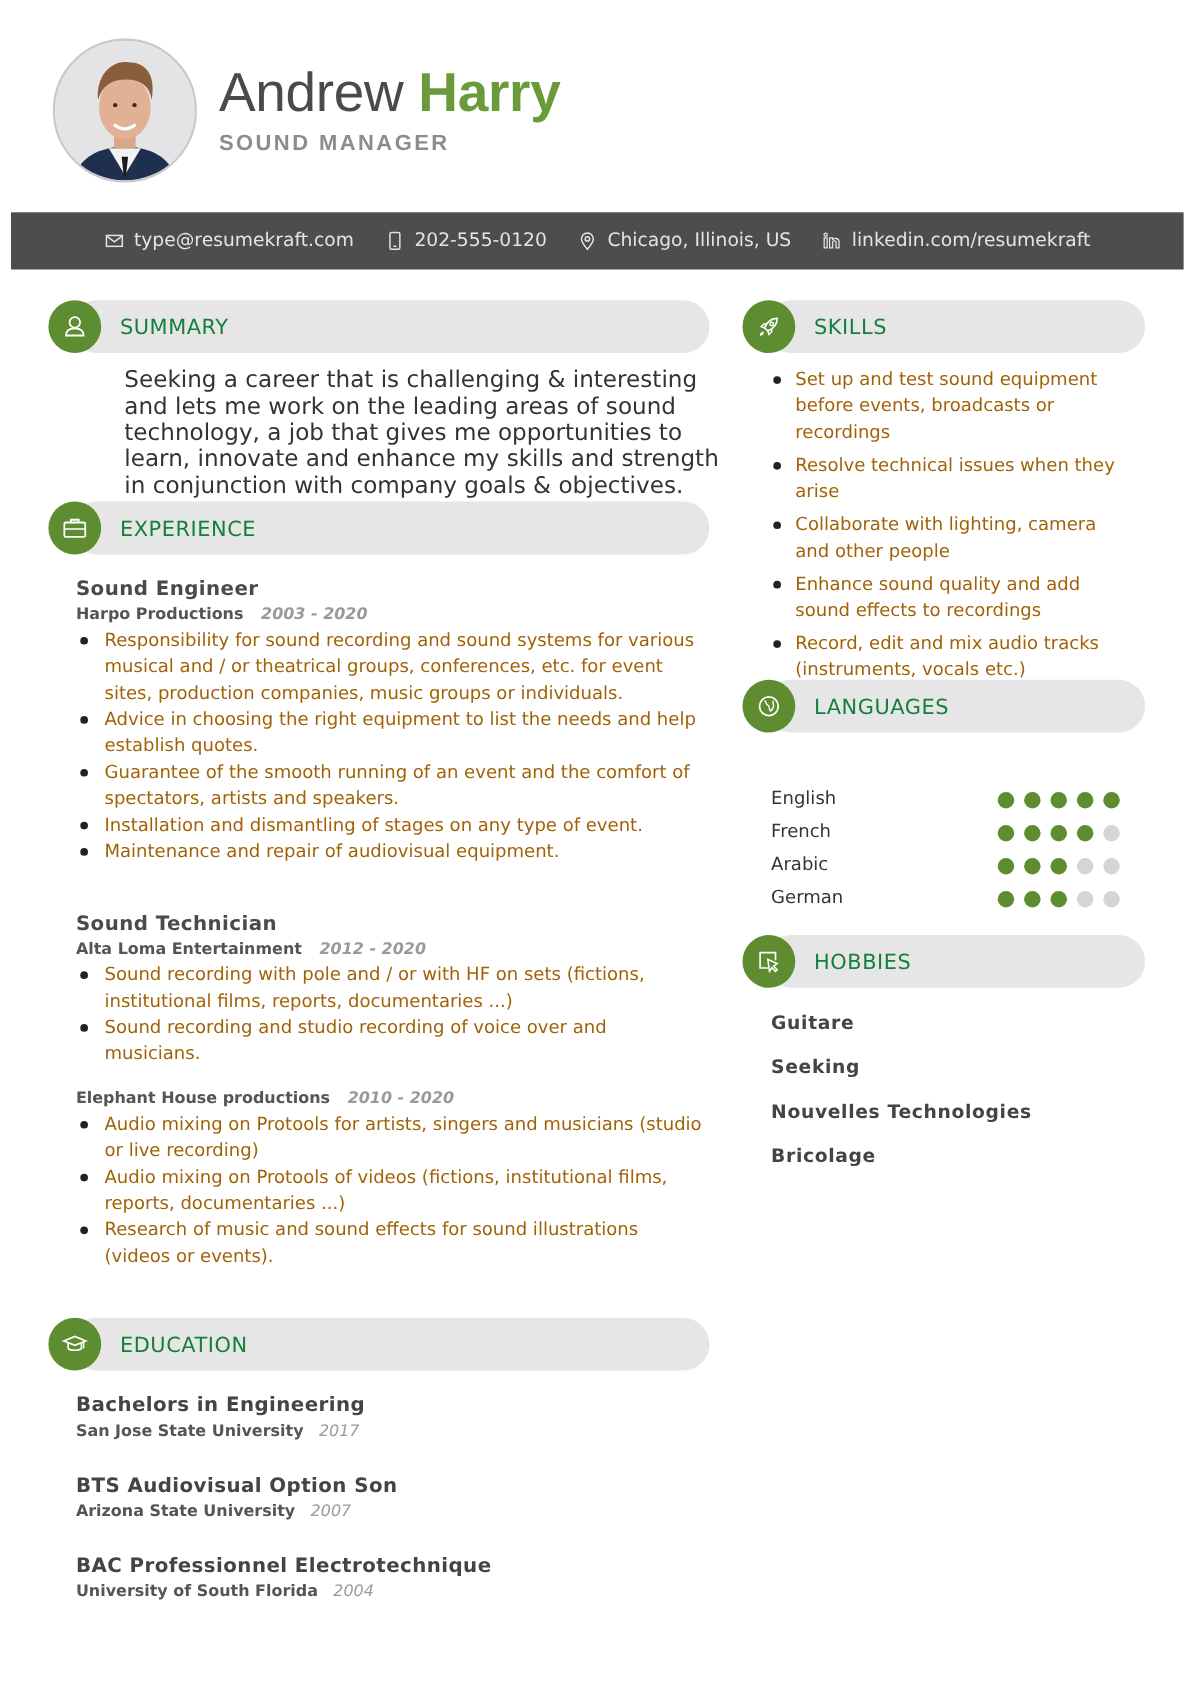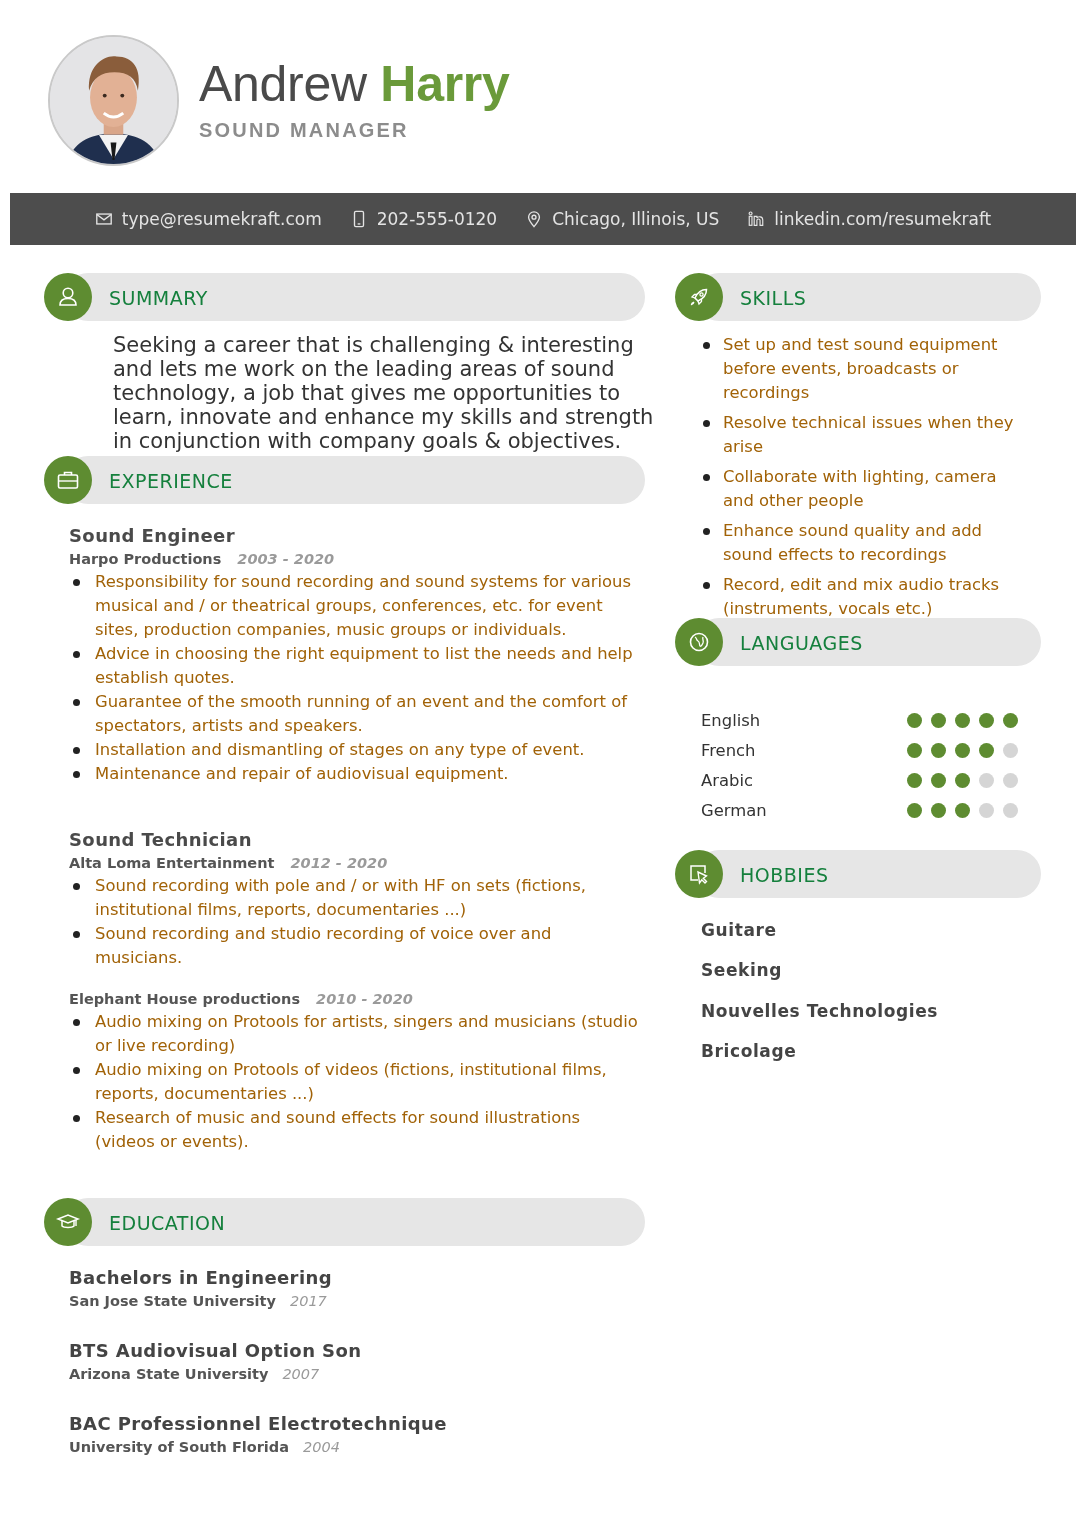--- a/index.html
+++ b/index.html
@@ -48,21 +48,21 @@
   .edu { position: absolute; left: 69px; width: 570px; }
   .edu-degree { font-size: 18px; line-height: 24px; color: #444; font-weight: bold; letter-spacing: 0.4px; }
   .edu-meta { font-size: 14.5px; line-height: 22px; white-space: nowrap; }
   .edu-school { color: #555; font-weight: bold; }
   .edu-year { color: #9a9a9a; font-style: italic; margin-left: 14px; }
 
   
   .skills { position: absolute; left: 699px; top: 333px; width: 330px; }
   .skills ul.bullets li { padding-left: 24px; margin-bottom: 6px; }
 
-  .lang-row { position: absolute; left: 701px; width: 330px; height: 30px; display: flex; align-items: center; }
+  .lang-row { position: absolute; left: 701px; width: 330px; height: 30px; display: flex; align-items: flex-end; }
   .lang-name { font-size: 16.4px; color: #333; width: 206px; }
   .dots { display: flex; gap: 9px; }
   .dot { width: 15px; height: 15px; border-radius: 50%; background: #d5d5d5; }
   .dot.on { background: #5e8c31; }
 
   .hobby { position: absolute; left: 701px; font-size: 17px; font-weight: bold; color: #444; letter-spacing: 0.6px; line-height: 24px; }
 </style>
 </head>
 <body>
 

